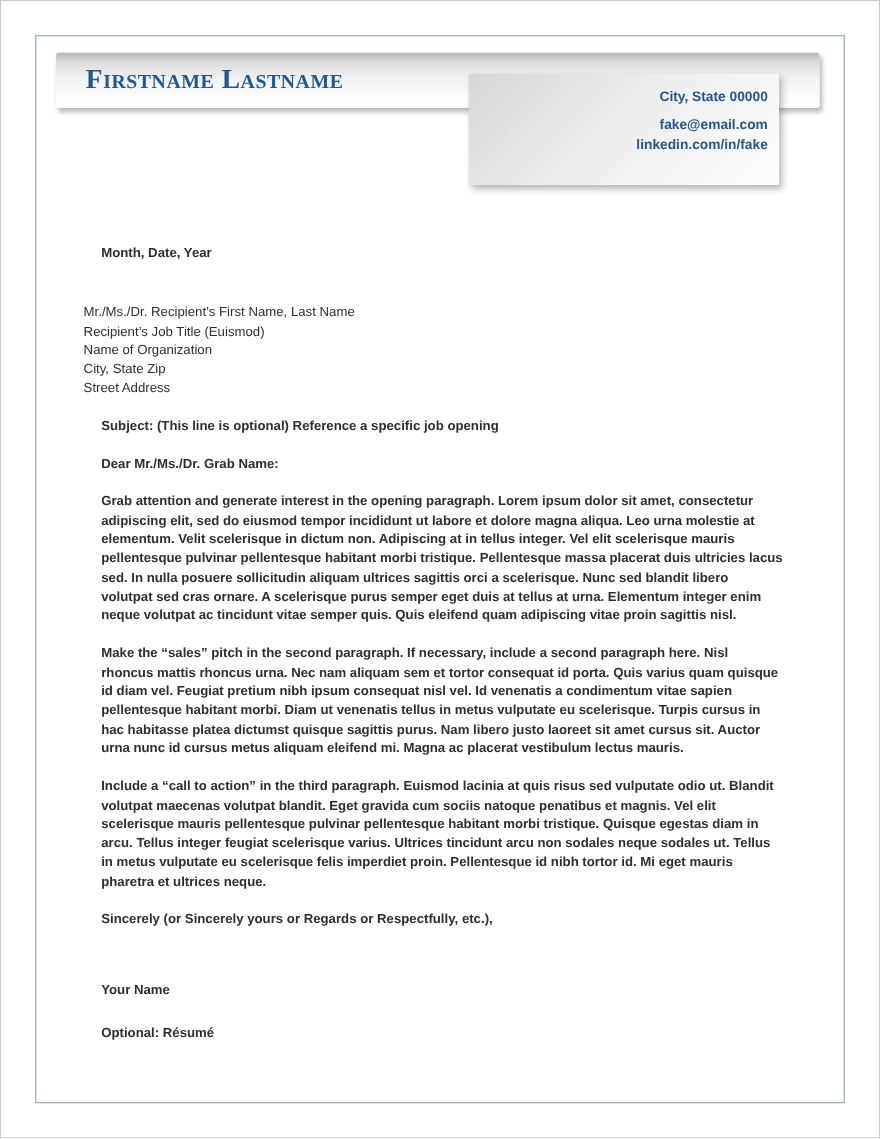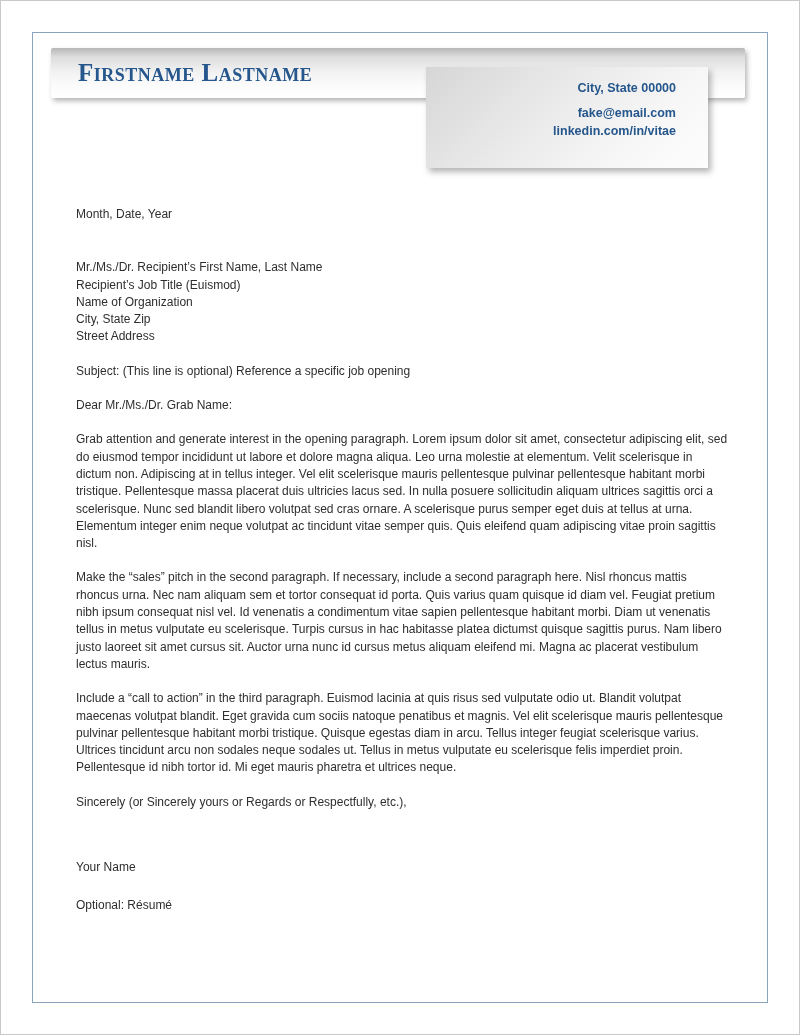--- a/index.html
+++ b/index.html
@@ -49,38 +49,38 @@
   }
   .contact-box {
     position: absolute;
     left: 425px;
     top: 66px;
     width: 282px;
     height: 101px;
     background: linear-gradient(135deg, #d6d6d6 0%, #e9e9e9 40%, #f7f7f7 75%, #fdfdfd 100%);
     box-shadow: 3px 4px 6px rgba(90,90,90,0.45);
     box-sizing: border-box;
-    padding: 13px 32px 0 0;
+    padding: 13px 10px 0 0;
     text-align: right;
     color: #25568c;
     font-weight: bold;
     font-size: 12.5px;
   }
   .contact-location { line-height: 16px; margin-bottom: 8px; }
   .contact-lines div { line-height: 18px; }
   .letter-body {
     position: absolute;
     left: 75px;
     top: 205px;
     width: 652px;
     font-size: 12px;
     line-height: 17.3px;
     color: #2e2e2e;
   }
-  .letter-body p { margin: 0; }
+  .letter-body p { margin: 16px; font-weight: bold; }
   .date-line { margin-bottom: 36px !important; }
   .recipient-block div { line-height: 17.3px; }
   .subject-line { margin-top: 17px !important; }
   .salutation-line { margin-top: 17px !important; }
   .para { margin-top: 17px !important; text-align: left; }
   .closing-line { margin-top: 17px !important; }
   .signature-line { margin-top: 48px !important; }
   .enclosure-line { margin-top: 21px !important; }
 </style>
 </head>
@@ -91,21 +91,21 @@
   <div class="page-border"></div>
 
   <div class="header-bar">
     <div class="header-title">Firstname Lastname</div>
   </div>
 
   <div class="contact-box">
     <div class="contact-location">City, State 00000</div>
     <div class="contact-lines">
       <div>fake@email.com</div>
-      <div>linkedin.com/in/vitae</div>
+      <div>linkedin.com/in/fake</div>
     </div>
   </div>
 
   <div class="letter-body">
 
     <p class="date-line">Month, Date, Year</p>
 
     <div class="recipient-block">
       <div>Mr./Ms./Dr. Recipient’s First Name, Last Name</div>
       <div>Recipient’s Job Title (Euismod)</div>

